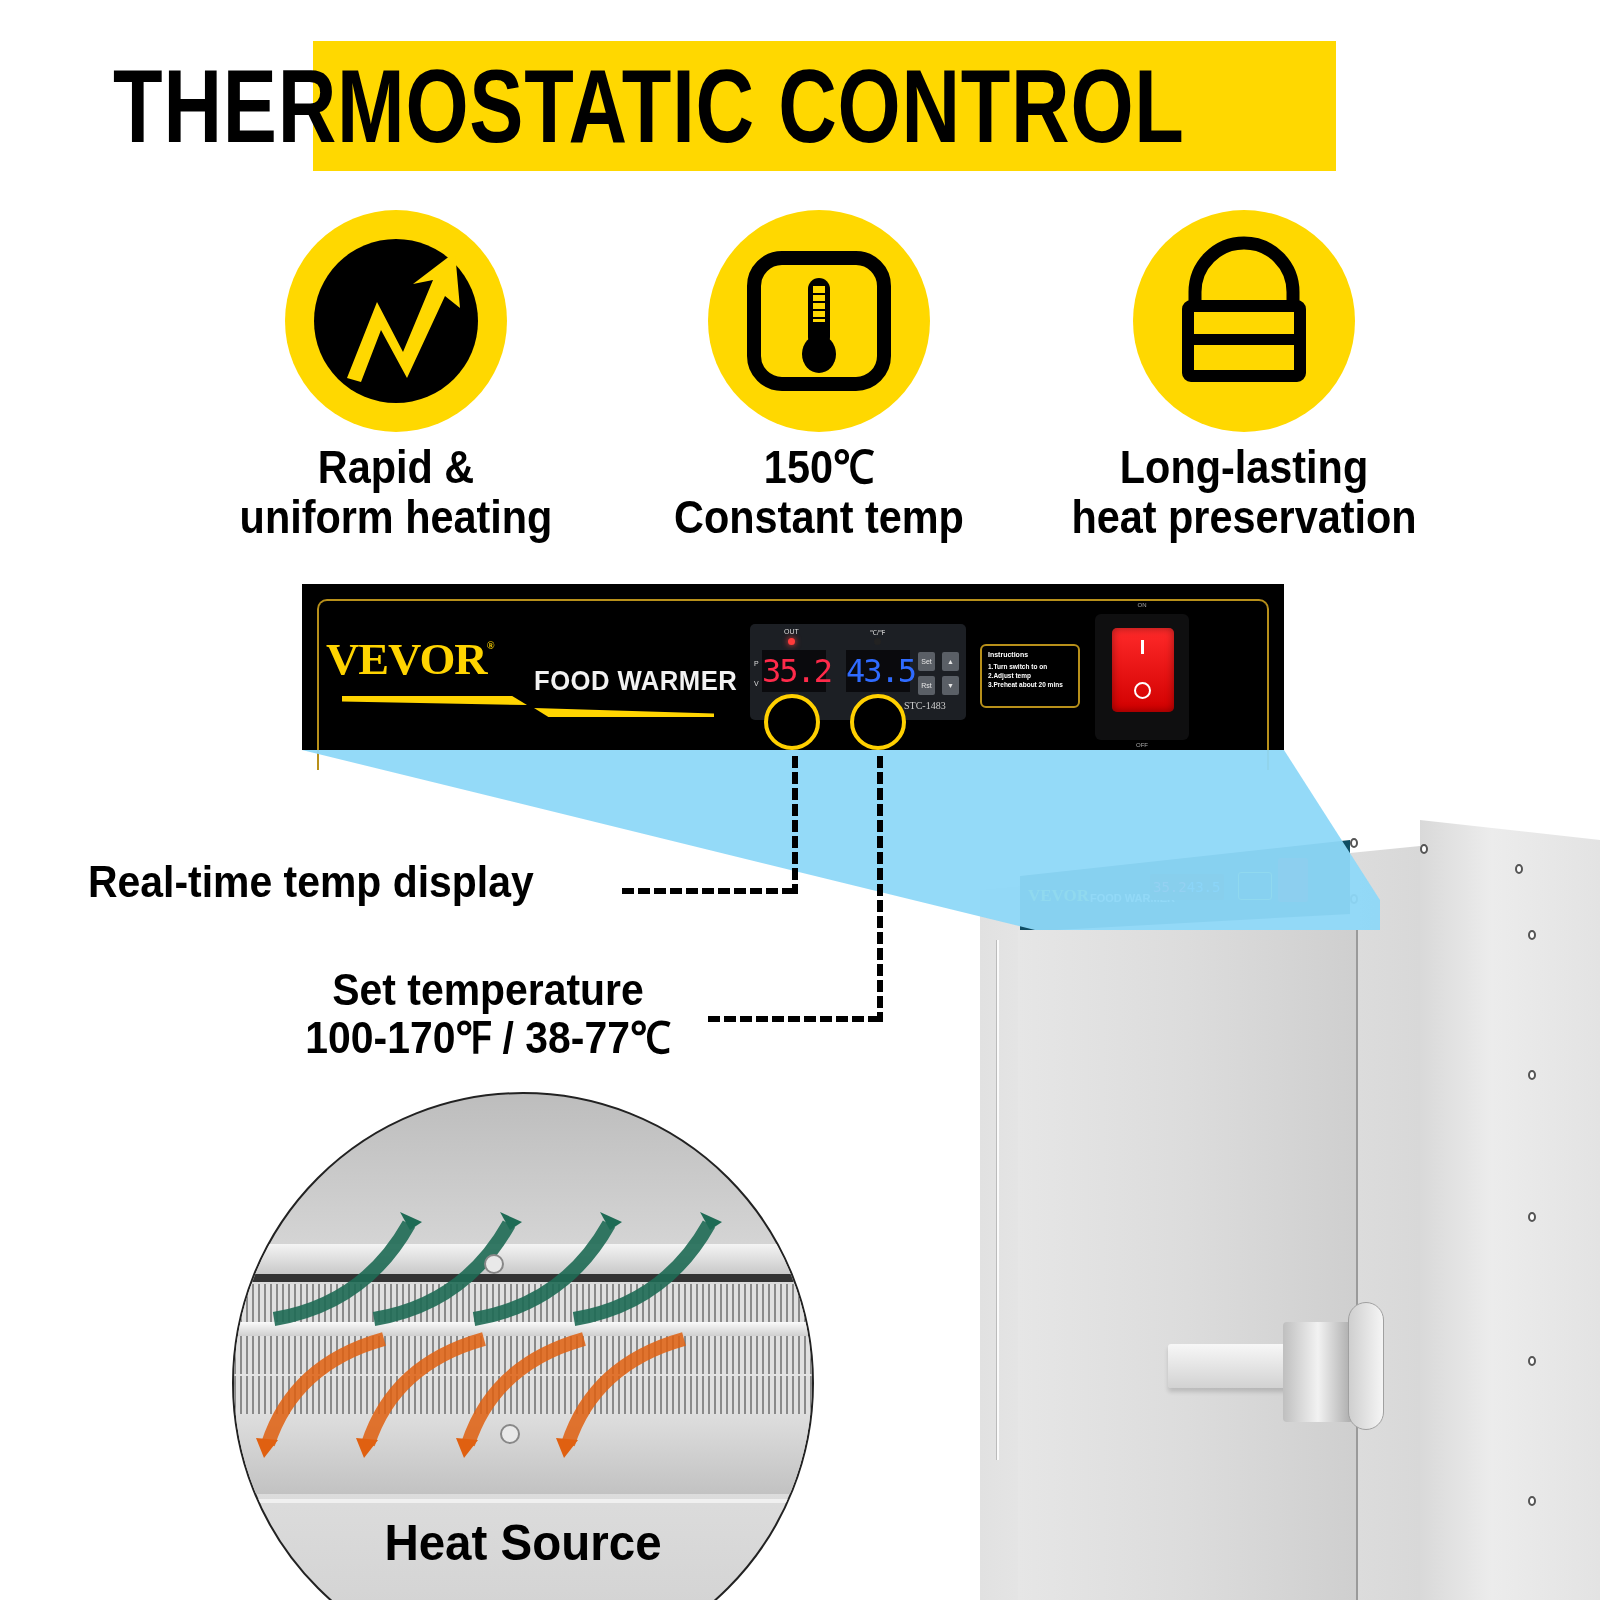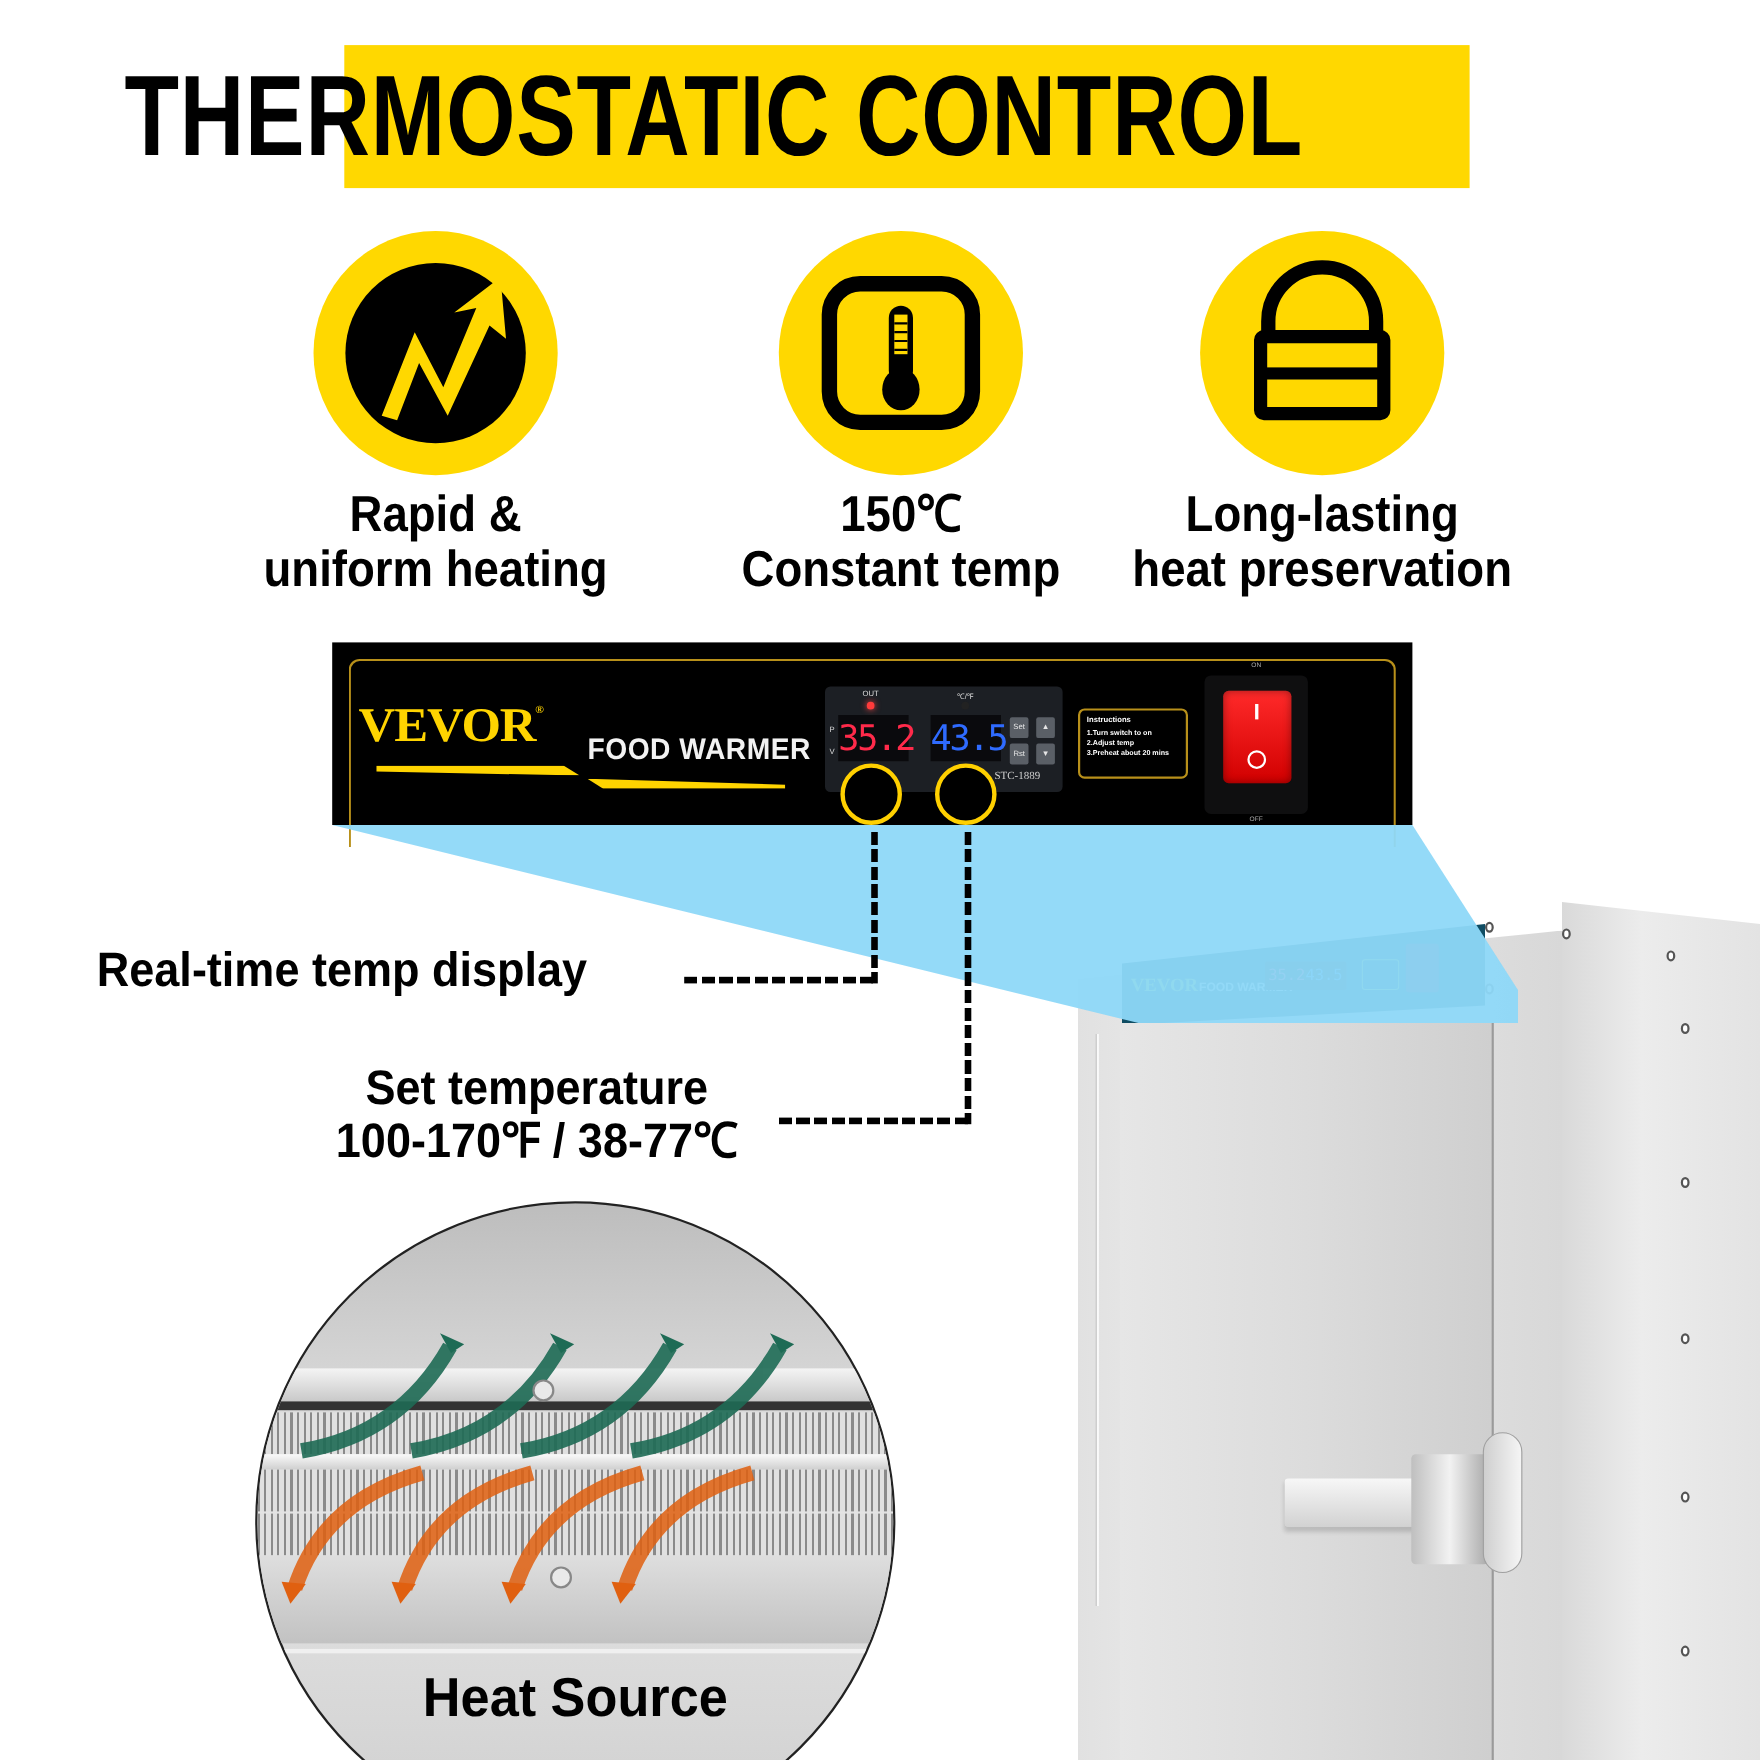--- a/index.html
+++ b/index.html
@@ -21,21 +21,21 @@
     width: 222px; height: 222px; border-radius: 50%; background: #FFD800;
     margin: 0 auto; position: relative;
   }
   .feature .circle svg { position: absolute; left: 0; top: 0; }
   .feature .label {
     margin-top: 10px; font-weight: 700; font-size: 46px; line-height: 50px;
     transform: scaleX(0.9); white-space: nowrap;
   }
   .f1 { left: 166px; }
   .f2 { left: 589px; }
-  .f3 { left: 972px; }
+  .f3 { left: 1014px; }
 
   
   .panel {
     position: absolute; left: 302px; top: 584px; width: 982px; height: 166px;
     background: #000;
   }
   .panel-inner {
     position: absolute; left: 15px; top: 15px; right: 15px; bottom: -20px;
     border: 2px solid #b8901a; border-bottom: none; border-radius: 10px 10px 0 0;
   }
@@ -283,21 +283,21 @@
     <div class="ctrl-lbl" style="left:120px;top:4px">℃/℉</div>
     <div class="led-dot off" style="left:124px;top:14px"></div>
     <div class="ctrl-lbl" style="left:4px;top:36px">P</div>
     <div class="ctrl-lbl" style="left:4px;top:56px">V</div>
     <div class="display red">35.2</div>
     <div class="display blue">43.5</div>
     <div class="cbtn" style="left:168px;top:28px">Set</div>
     <div class="cbtn" style="left:192px;top:28px">▲</div>
     <div class="cbtn" style="left:168px;top:52px">Rst</div>
     <div class="cbtn" style="left:192px;top:52px">▼</div>
-    <div class="model">STC-1889</div>
+    <div class="model">STC-1483</div>
   </div>
 
   <div class="instructions">
     <div class="ttl">Instructions</div>
     <div class="ln">1.Turn switch to on</div>
     <div class="ln">2.Adjust temp</div>
     <div class="ln">3.Preheat about 20 mins</div>
   </div>
 
   <div class="switch-wrap">

